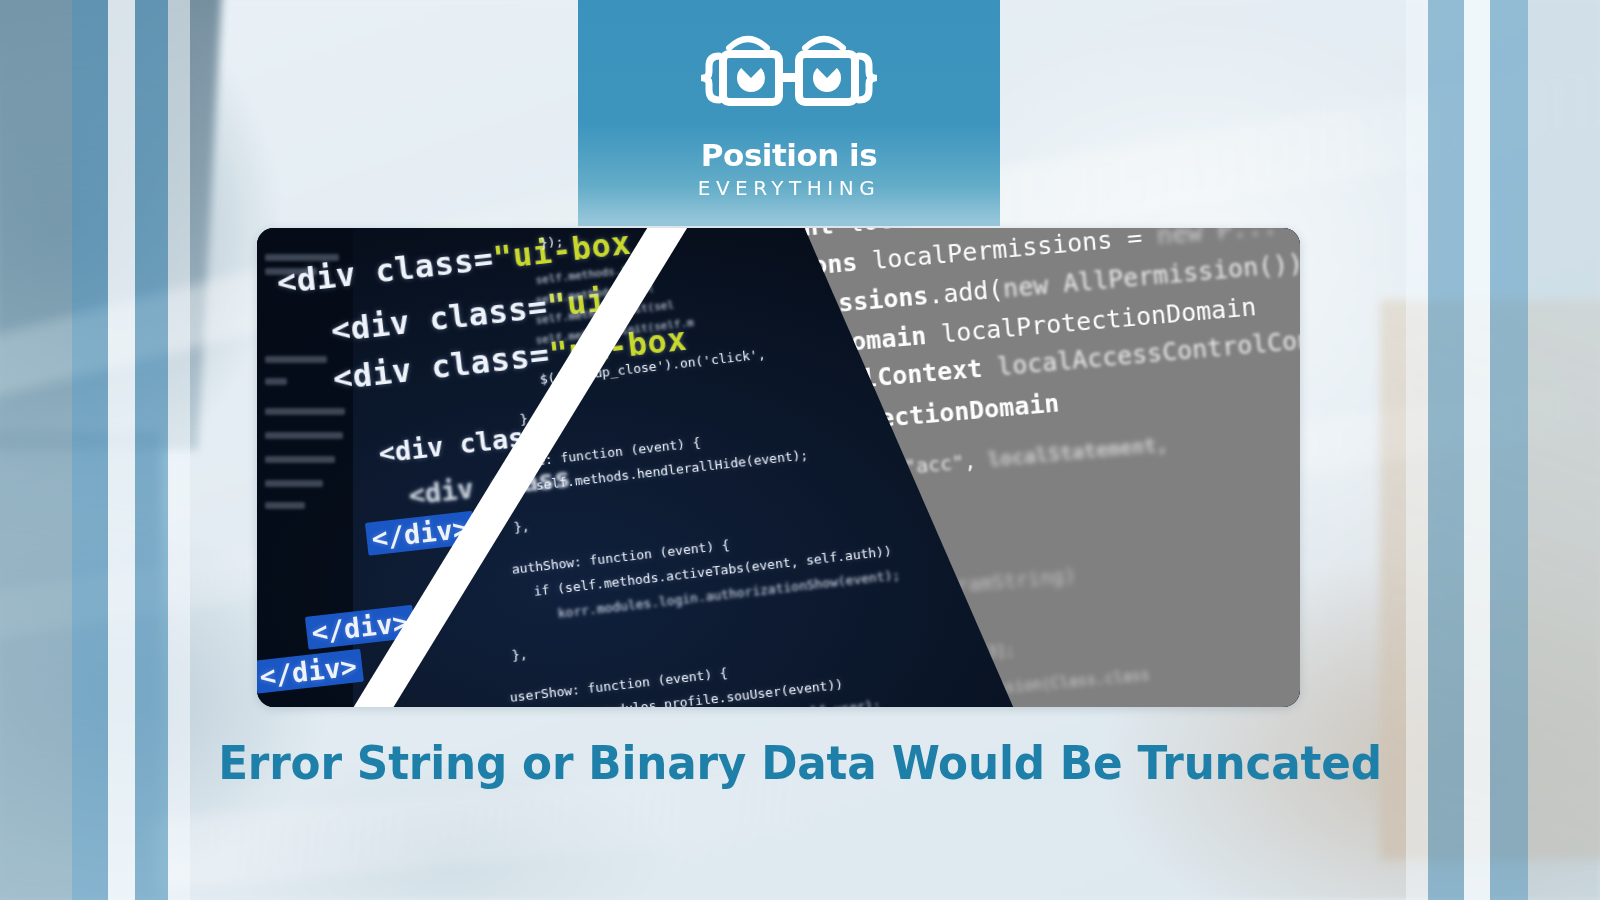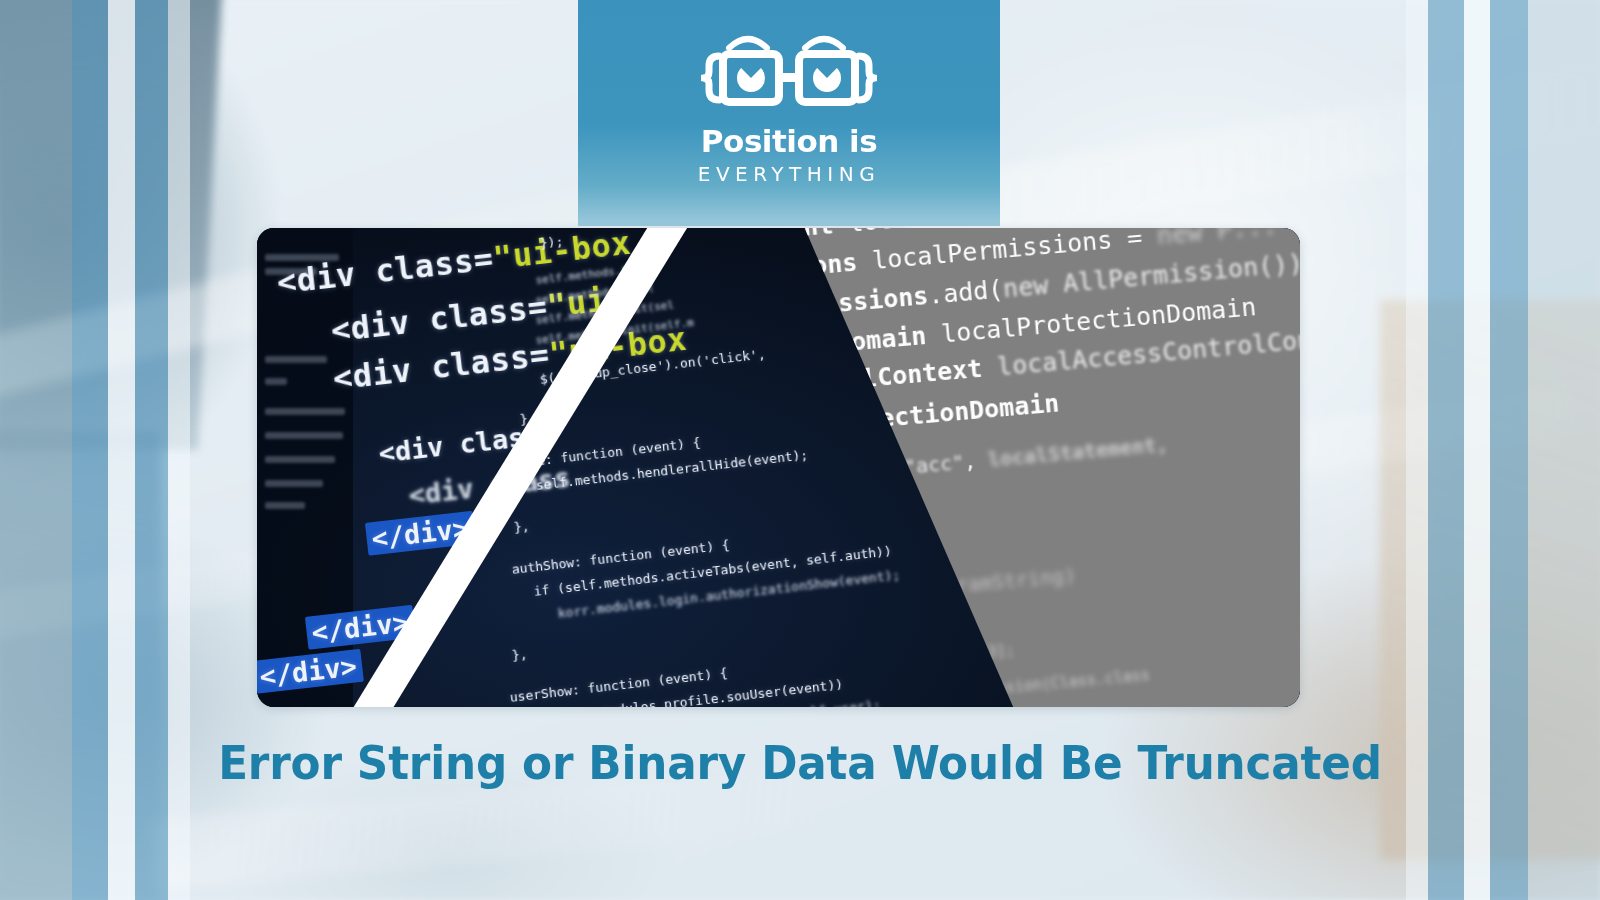--- a/index.html
+++ b/index.html
@@ -85,21 +85,21 @@
   .header-panel{
     position:absolute; left:578px; top:0; width:422px; height:226px;
     background:linear-gradient(180deg,#3b93bd 0%, #3d95be 55%, #62acc8 82%, #9cc9dc 100%);
     display:flex; flex-direction:column; align-items:center; justify-content:flex-start;
     padding-top:28px;
   }
 
   .logo-mark{ width:176px; height:92px; }
   .brand-top{
     color:#fff; font-weight:bold; font-size:31px; letter-spacing:-.5px;
-    margin-top:6px; line-height:1;
+    margin-top:20px; line-height:1;
     font-family:"DejaVu Sans", sans-serif;
   }
   .brand-bottom{
     color:#fff; font-size:20px; letter-spacing:5.5px; margin-top:5px;
     font-family:"DejaVu Sans", sans-serif; font-weight:500;
   }
 
   
   .hero{
     position:absolute; left:257px; top:228px; width:1043px; height:479px;

